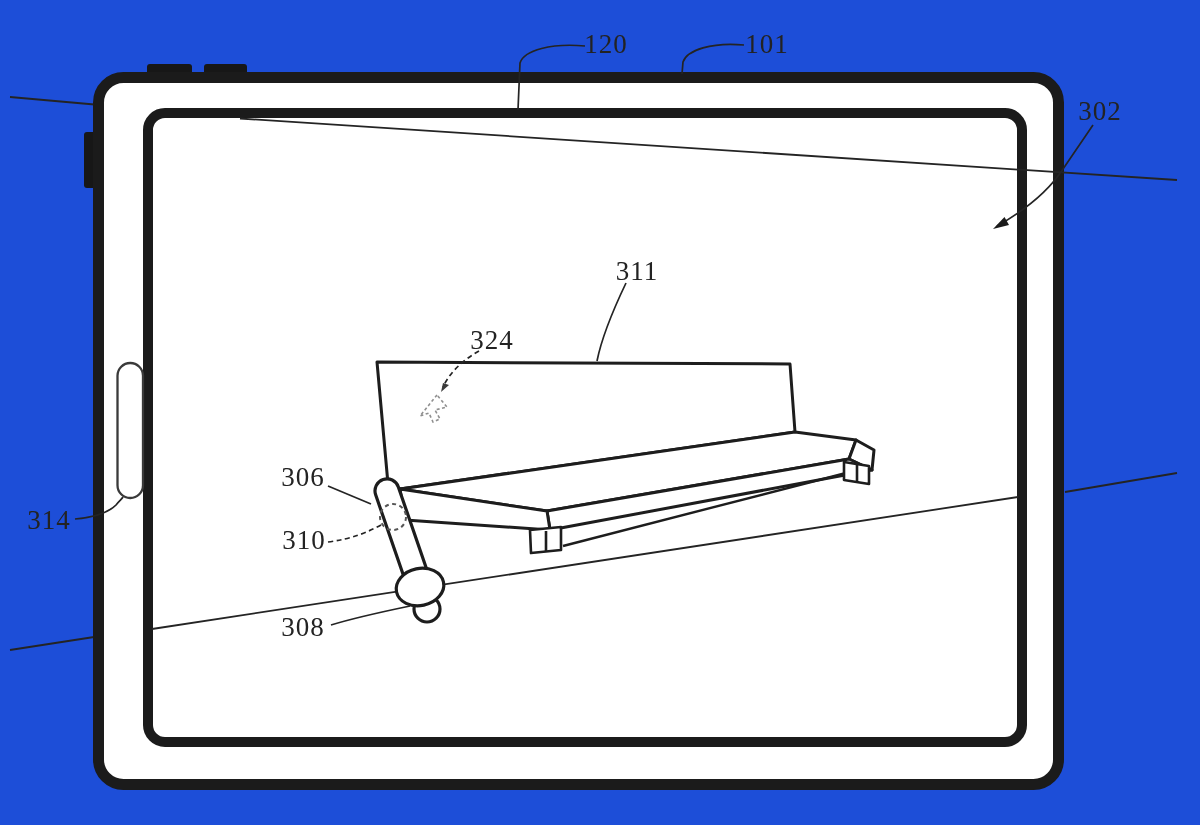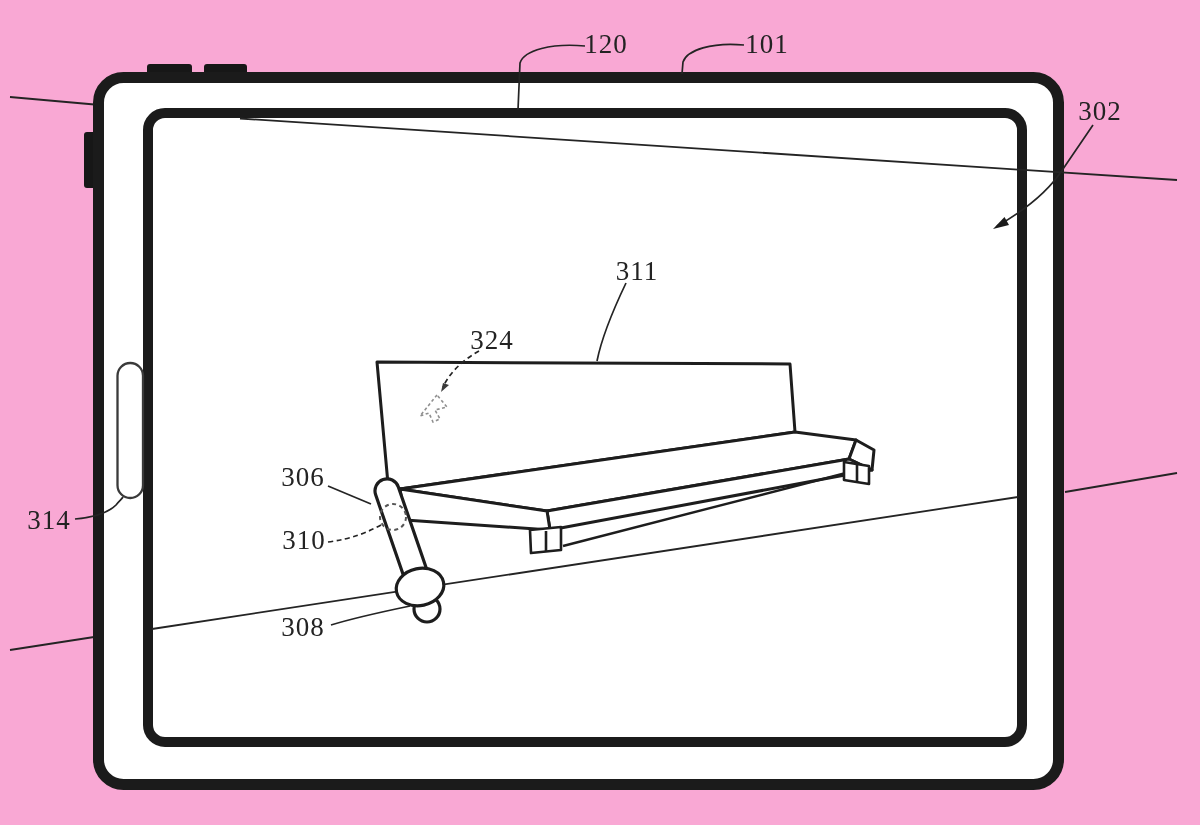--- a/index.html
+++ b/index.html
@@ -1,19 +1,19 @@
 <!DOCTYPE html>
 <html><head>
 <meta charset="utf-8">
 <style>
   html,body{margin:0;padding:0;background:#ffffff;}
   .canvas{
     position:relative;
     width:1200px;height:825px;
-    background:#f9a8d4;
+    background:#1d4ed8;
     overflow:hidden;
     font-family:"Liberation Serif", serif;
   }
   svg{display:block;}
   .ref-label{
     font-family:"Liberation Serif", serif;
     font-size:27px;
     fill:#232323;
     letter-spacing:1px;
   }

